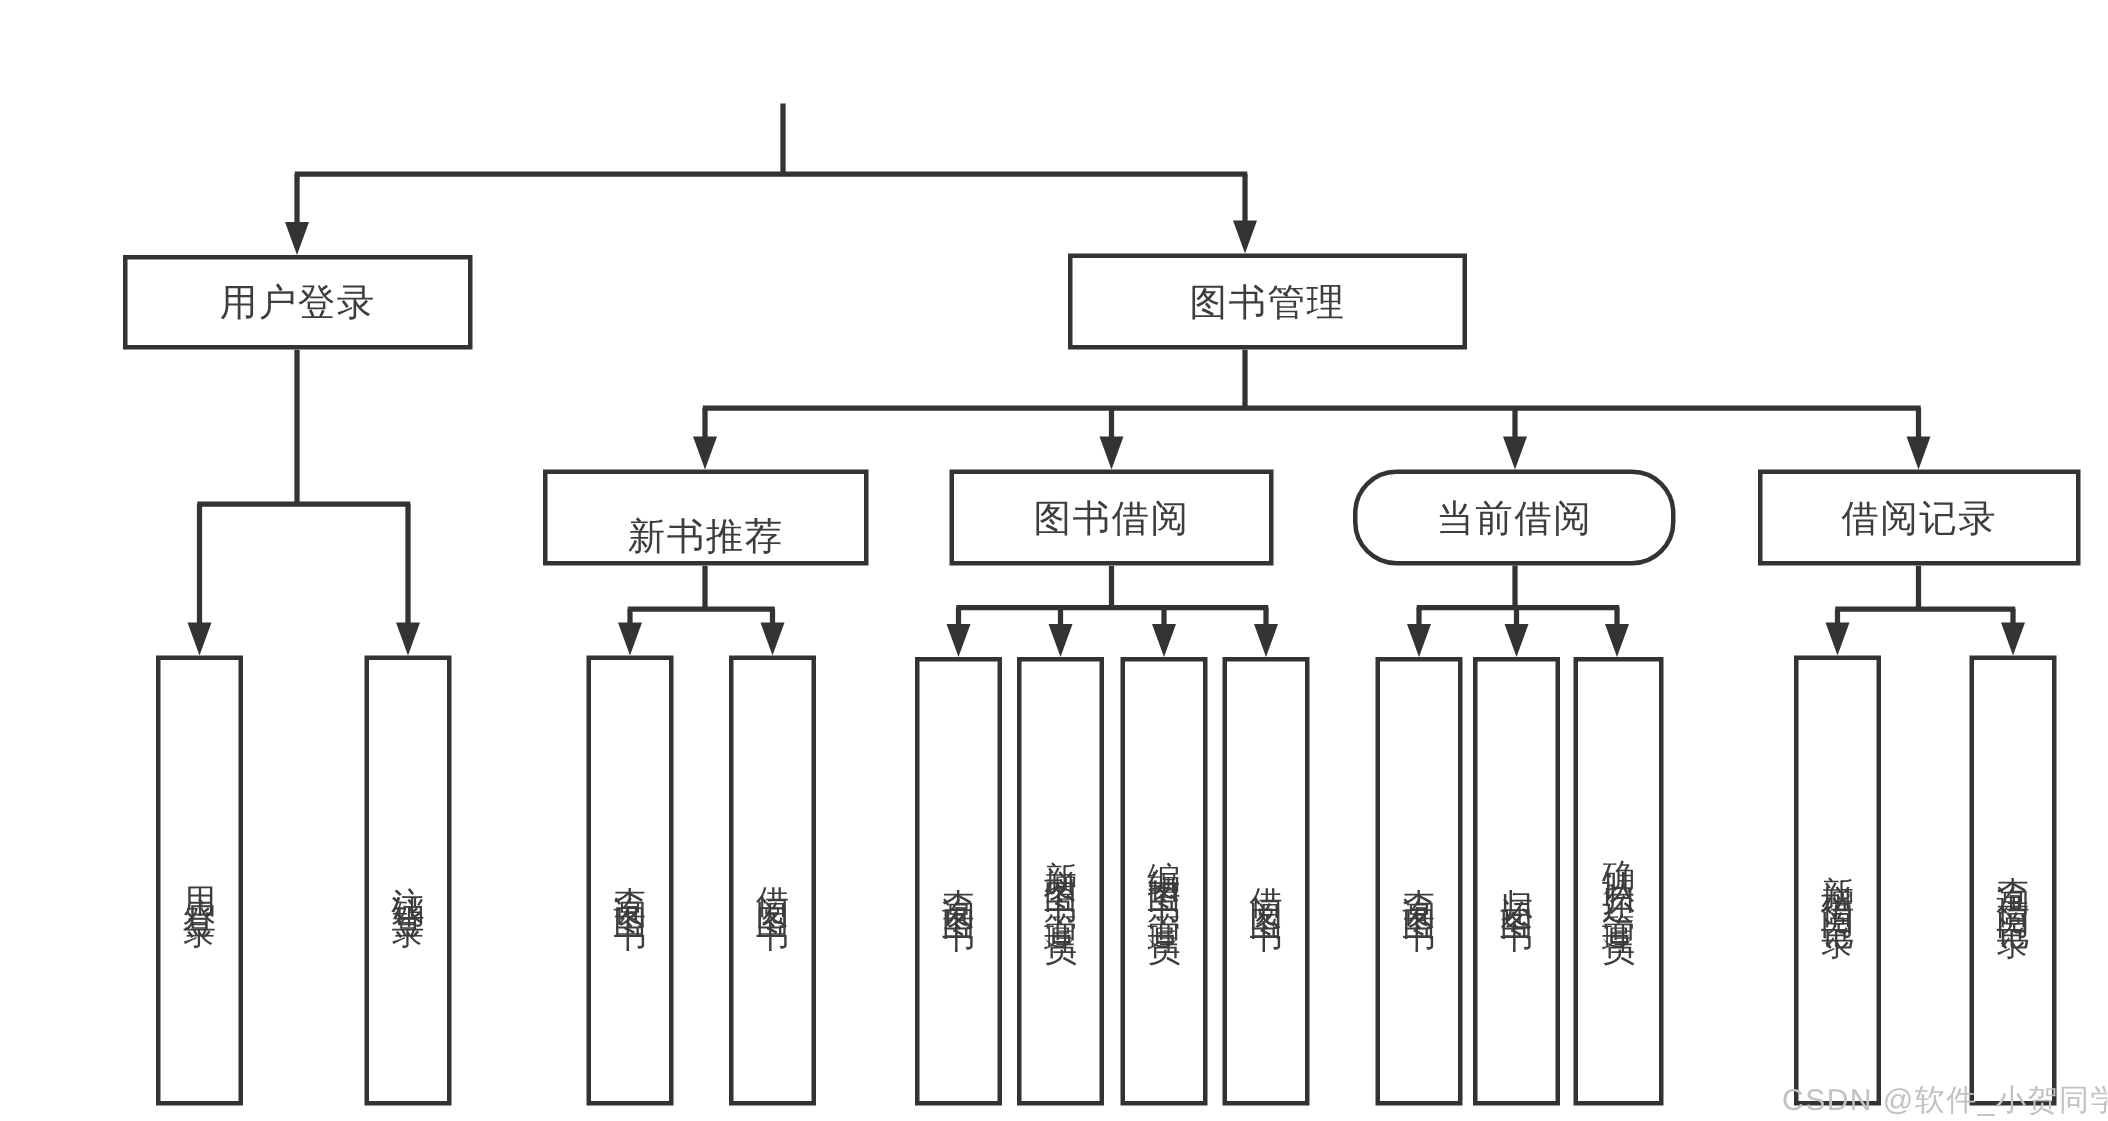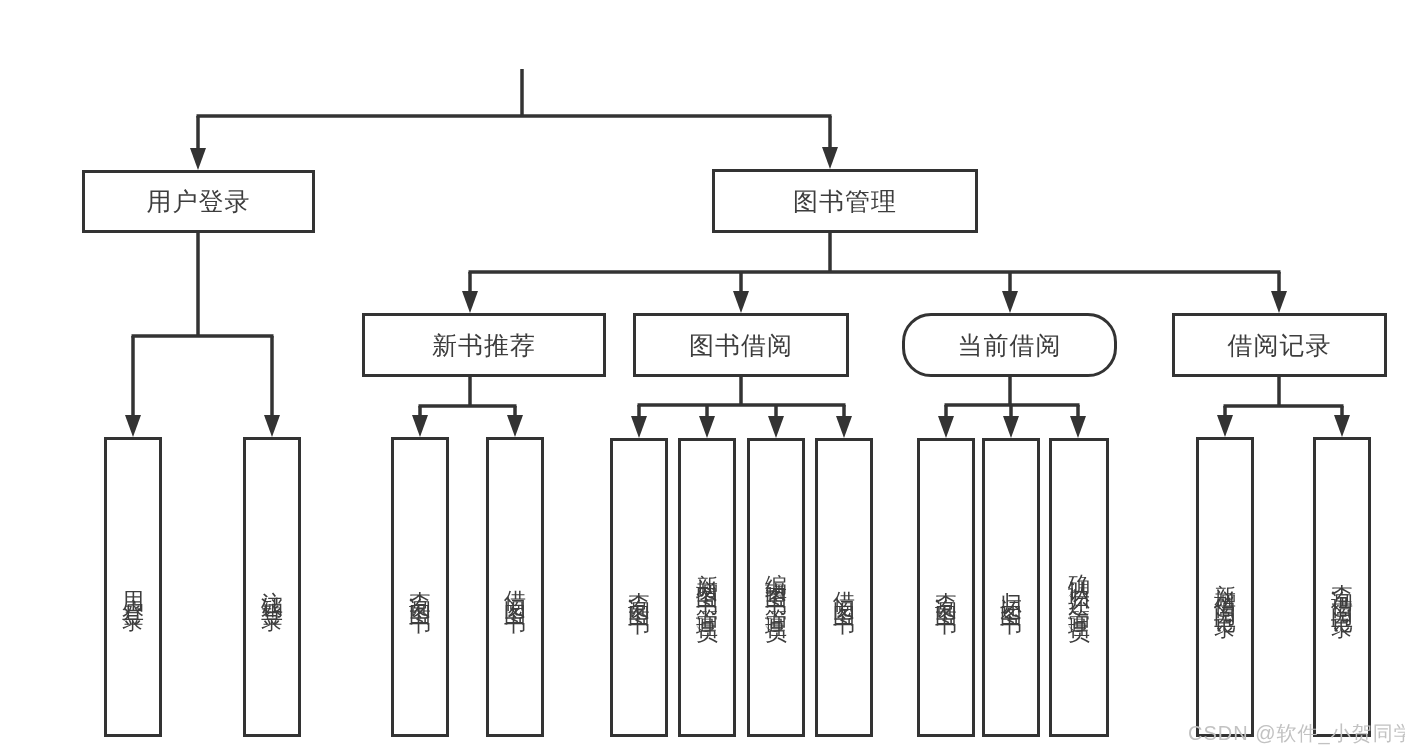--- a/index.html
+++ b/index.html
@@ -127,21 +127,21 @@
   </svg>
 
 
   <div class="hbox" style="left:82px; top:170px; width:233px; height:63px;">
     <span>用户登录</span>
   </div>
   <div class="hbox" style="left:712px; top:169px; width:266px; height:64px;">
     <span>图书管理</span>
   </div>
 
-  <div class="hbox" style="left:362px; top:313px; width:244px; height:64px;">
+  <div class="hbox" style="left:362px; top:313px; width:217px; height:64px;align-items:flex-end;">
     <span>新书推荐</span>
   </div>
   <div class="hbox" style="left:633px; top:313px; width:216px; height:64px;font-family:Liberation Serif, serif;">
     <span>图书借阅</span>
   </div>
   <div class="hbox" style="left:902px; top:313px; width:215px; height:64px;border-radius:29px;">
     <span>当前借阅</span>
   </div>
   <div class="hbox" style="left:1172px; top:313px; width:215px; height:64px;justify-content:center;">
     <span>借阅记录</span>

